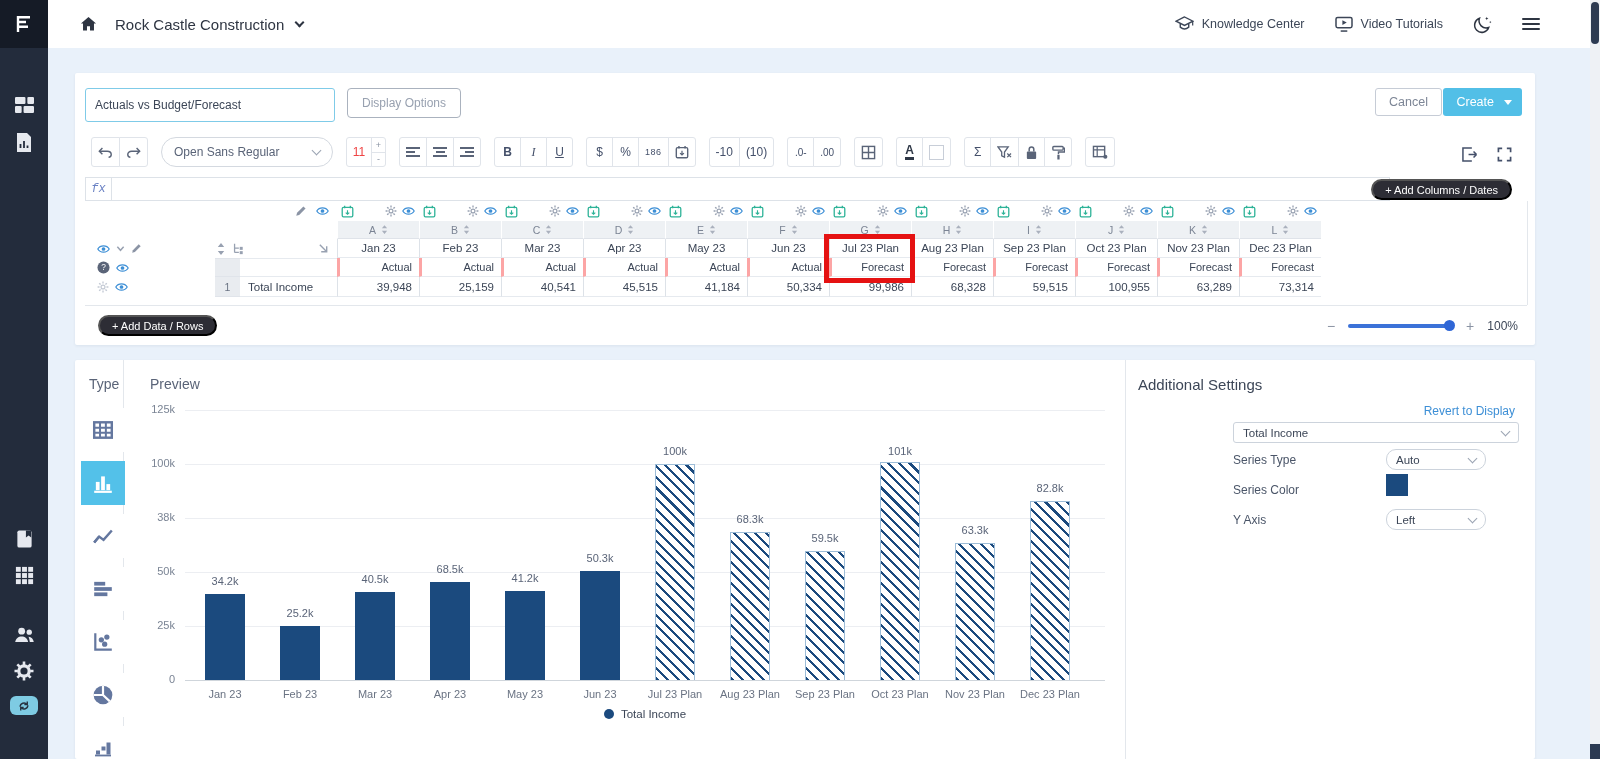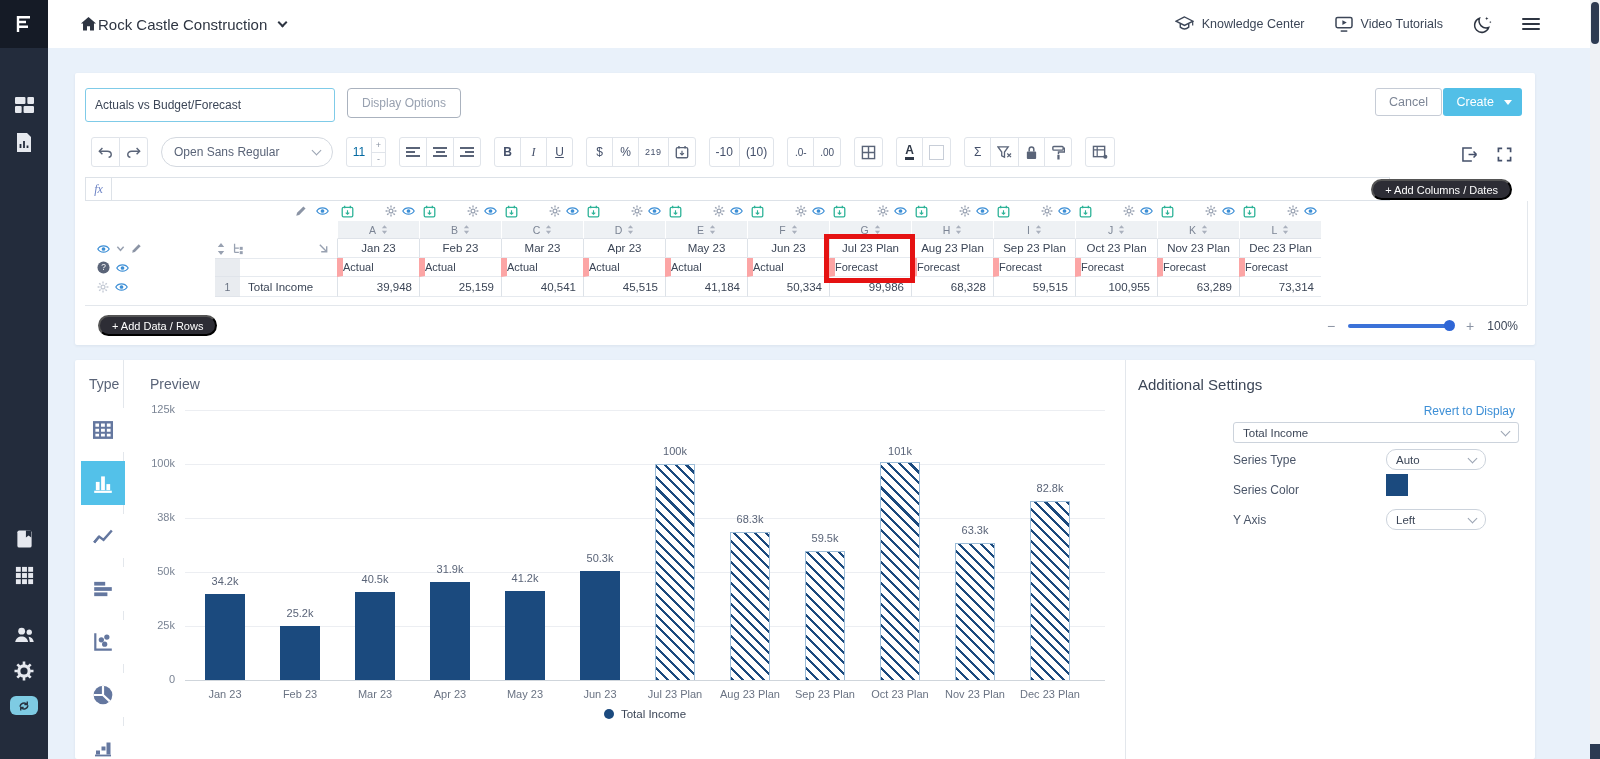--- a/index.html
+++ b/index.html
@@ -6,21 +6,21 @@
 html,body{width:1600px;height:759px;overflow:hidden;font-family:"Liberation Sans",sans-serif;background:#e9f1fa;position:relative}
 svg{display:block}
 
 .sidebar{position:absolute;left:0;top:0;width:48px;height:759px;background:#232c3c;z-index:40}
 .logo-box{position:absolute;left:0;top:0;width:48px;height:48px;background:#151b26;display:flex;align-items:center;justify-content:center;cursor:pointer}
 .side-ic{position:absolute;left:0;width:48px;height:30px;display:flex;align-items:center;justify-content:center;cursor:pointer}
 .sync-pill{position:absolute;left:10px;width:28px;height:19px;background:#7ecbe3;border-radius:6px;display:flex;align-items:center;justify-content:center;cursor:pointer}
 
 .topbar{position:absolute;left:48px;top:0;width:1542px;height:48px;background:#fff;display:flex;align-items:center;z-index:30}
 .tb-home{margin-left:32px;cursor:pointer}
-.company{margin-left:1px;font-size:15px;color:#2e3542;display:flex;align-items:center;gap:12px;cursor:pointer}
+.company{margin-left:18px;font-size:15px;color:#2e3542;display:flex;align-items:center;gap:12px;cursor:pointer}
 .chev{width:7px;height:7px;border-right:2px solid #2e3542;border-bottom:2px solid #2e3542;transform:rotate(45deg);margin-top:-4px}
 .top-right{margin-left:auto;margin-right:50px;display:flex;align-items:center;gap:30px}
 .top-link{display:flex;align-items:center;gap:8px;font-size:12.5px;color:#3c4657;cursor:pointer}
 .burger{width:18px;height:12px;display:flex;flex-direction:column;justify-content:space-between;cursor:pointer}
 .burger i{display:block;height:2px;background:#2e3542;border-radius:1px}
 
 .card{position:absolute;left:75px;width:1460px;background:#fff;box-shadow:0 1px 3px rgba(40,60,90,.08);border-radius:2px}
 #card-top{top:73px;height:272px}
 #card-bottom{top:360px;height:399px}
 
@@ -33,38 +33,38 @@
 .toolbar{position:absolute;left:16px;top:64px;height:30px;display:flex;align-items:center}
 .grp{display:flex;margin-right:13px}
 .tb{height:30px;min-width:27px;padding:0 6px;background:#fff;border:1px solid #e0e4ea;display:flex;align-items:center;justify-content:center;font-size:12px;color:#44506a;margin-left:-1px;cursor:pointer}
 .grp .tb:first-child{margin-left:0;border-radius:3px 0 0 3px}
 .grp .tb:last-child{border-radius:0 3px 3px 0}
 .grp .tb:only-child{border-radius:3px}
 .font-dd{width:172px;height:30px;border:1px solid #d4d9e0;border-radius:15px;display:flex;align-items:center;padding:0 12px;font-size:12px;color:#5a6478;margin-right:13px;cursor:pointer}
 .font-dd .dd-chev{margin-left:auto}
 .dd-chev{width:7px;height:7px;border-right:1.6px solid #9aa3b2;border-bottom:1.6px solid #9aa3b2;transform:rotate(45deg);margin-top:-3px}
 .size-box{display:flex;height:30px;border:1px solid #e0e4ea;border-radius:3px;margin-right:13px;background:#fff}
-.size-val{width:24px;display:flex;align-items:center;justify-content:center;font-size:12px;color:#0369a1}
+.size-val{width:24px;display:flex;align-items:center;justify-content:center;font-size:12px;color:#ef4444}
 .size-steps{width:14px;border-left:1px solid #e0e4ea;display:flex;flex-direction:column}
 .size-steps span{flex:1;display:flex;align-items:center;justify-content:center;font-size:9px;color:#8a93a3;cursor:pointer}
 .size-steps span:first-child{border-bottom:1px solid #e0e4ea}
 .ali{width:14px;height:12px;background-repeat:no-repeat}
 .al-l{background-image:linear-gradient(#5a6478 0 0),linear-gradient(#5a6478 0 0),linear-gradient(#5a6478 0 0);background-size:14px 2px,9px 2px,14px 2px;background-position:left 1px,left 5px,left 9px}
 .al-c{background-image:linear-gradient(#5a6478 0 0),linear-gradient(#5a6478 0 0),linear-gradient(#5a6478 0 0);background-size:14px 2px,9px 2px,14px 2px;background-position:center 1px,center 5px,center 9px}
 .al-r{background-image:linear-gradient(#5a6478 0 0),linear-gradient(#5a6478 0 0),linear-gradient(#5a6478 0 0);background-size:14px 2px,9px 2px,14px 2px;background-position:right 1px,right 5px,right 9px}
 .bld{font-weight:bold}.itl{font-style:italic;font-family:"Liberation Serif",serif}.und{text-decoration:underline}
 .fontA{font-weight:bold;color:#2f3847;border-bottom:3px solid #2f3847;line-height:1;padding-bottom:1px}
 .fill-sw{width:15px;height:15px;border:1px solid #c8ced8;background:#fff}
 .num123{font-size:9px;letter-spacing:.5px}
 .dec{font-size:10px;letter-spacing:0}
 .exp-icons{position:absolute;right:23px;top:74px;display:flex;gap:19px}
 .exp-icons span{cursor:pointer}
 
 .fxbar{position:absolute;left:10px;top:104px;width:1305px;height:24px;border:1px solid #dde2e8;display:flex;background:#fff}
-.fx-cell{width:26px;border-right:1px solid #dde2e8;display:flex;align-items:center;justify-content:center;font-family:Liberation Serif, serif;font-style:italic;font-size:12px;color:#6b82c4}
+.fx-cell{width:26px;border-right:1px solid #dde2e8;display:flex;align-items:center;justify-content:center;font-family:Liberation Mono, monospace;font-style:italic;font-size:12px;color:#6b82c4}
 .fx-input{flex:1;border:none;outline:none;font-size:11.5px;padding:0 6px;color:#3c4657}
 .pill{background:#2d2d35;color:#fff;font-size:11px;border-radius:11px;height:21px;display:inline-flex;align-items:center;padding:0 12px;cursor:pointer;white-space:nowrap}
 .add-cols{position:absolute;right:23px;top:106px;z-index:6}
 .add-rows{position:absolute;left:23px;top:242px}
 
 .grid-wrap{position:absolute;left:10px;top:128px;width:1236px;height:96px}
 .grid{display:flex;position:relative}
 .lblock{width:252px;display:flex;flex-direction:column}
 .lrow{display:flex;align-items:center}
 .r-ic{height:20px}.r-letter{height:18px}.r-date{height:19px}.r-kind{height:19px}.r-val{height:20px}
@@ -72,21 +72,21 @@
 .lb-num{width:25px;height:100%;display:flex;align-items:center;justify-content:center;font-size:10.5px;color:#6a7383}
 .lb-label{width:97px;height:100%;display:flex;align-items:center;padding-left:8px;font-size:11.5px;color:#3b4556}
 .gray-cell{background:#e9ecf0;border-bottom:1px solid #e0e4ea}
 .bord{border-bottom:1px solid #e6eaef}
 .dcol{width:82px;display:flex;flex-direction:column}
 .cr{display:flex;align-items:center}
 .cr-icons{height:20px;padding:0 4px;justify-content:space-between}
 .cr-icons .cic-r{display:flex;gap:5px;align-items:center}
 .cr-letter{height:18px;background:#eef1f4;border-left:1px solid #fff;border-bottom:1px solid #dfe3e9;justify-content:center;gap:5px;font-size:10.5px;color:#7b8494;cursor:pointer}
 .cr-date{height:19px;border-left:1px solid #dde2e8;border-bottom:1px solid #e6eaef;justify-content:center;font-size:11.5px;color:#3b4556;cursor:pointer}
-.cr-kind{height:19px;border-left:6px solid #fca5a5;border-bottom:1px solid #e6eaef;padding-right:7px;font-size:11px;color:#3b4556;cursor:pointer}
+.cr-kind{height:19px;border-left:3px solid #fca5a5;border-bottom:1px solid #e6eaef;justify-content:flex-end;padding-right:7px;font-size:11px;color:#3b4556;cursor:pointer}
 .cr-val{height:20px;border-left:1px solid #dde2e8;border-bottom:1px solid #e6eaef;justify-content:flex-end;padding-right:7px;font-size:11.5px;color:#3b4556;cursor:pointer}
 .redbox{position:absolute;top:33px;width:91px;height:49px;border:5px solid #e51212;z-index:5;pointer-events:none}
 .grid-bdiv{position:absolute;left:10px;top:232px;width:1442px;border-bottom:1px solid #e3e7ec}
 .grid-rdiv{position:absolute;left:1452px;top:128px;height:104px;border-right:1px solid #e3e7ec}
 
 .zoomrow{position:absolute;right:17px;top:245px;display:flex;align-items:center;gap:13px}
 .zr-sign{font-size:14px;color:#8a93a3;cursor:pointer}
 .ztrack{position:relative;width:105px;height:4px;background:#3b72d8;border-radius:2px;cursor:pointer}
 .zdot{position:absolute;right:-2px;top:-4px;width:11px;height:11px;border-radius:50%;background:#2f66d6}
 .zval{font-size:12px;color:#3c4657}
@@ -294,21 +294,21 @@
         </span>
     </div>
     <div class="grp">
       <span class="tb bld">B</span>
       <span class="tb itl">I</span>
       <span class="tb und">U</span>
     </div>
     <div class="grp">
       <span class="tb">$</span>
       <span class="tb">%</span>
-      <span class="tb num123">219</span>
+      <span class="tb num123">186</span>
       <span class="tb">
           <span>
             <svg width="14" height="14" viewBox="0 0 16 16">
               <rect x="1.5" y="3" width="13" height="11.5" rx="1.5" fill="none" stroke="#5a6478" stroke-width="1.6"></rect>
               <path d="M4.5 1v3M11.5 1v3" stroke="#5a6478" stroke-width="1.6"></path>
               <path d="M8 6.5v4.5M5.8 9.3 8 11.3l2.2-2" fill="none" stroke="#5a6478" stroke-width="1.4"></path>
             </svg>
           </span>
         </span>
     </div>
@@ -1108,21 +1108,21 @@
       <div class="bar" style="left:20px;height:86px"></div>
       <div class="vlabel" style="left:3px;bottom:93px">34.2k</div>
       <div class="xlabel" style="left:2px">Jan 23</div>
       <div class="bar" style="left:95px;height:54px"></div>
       <div class="vlabel" style="left:78px;bottom:61px">25.2k</div>
       <div class="xlabel" style="left:77px">Feb 23</div>
       <div class="bar" style="left:170px;height:88px"></div>
       <div class="vlabel" style="left:153px;bottom:95px">40.5k</div>
       <div class="xlabel" style="left:152px">Mar 23</div>
       <div class="bar" style="left:245px;height:98px"></div>
-      <div class="vlabel" style="left:228px;bottom:105px">31.9k</div>
+      <div class="vlabel" style="left:228px;bottom:105px">68.5k</div>
       <div class="xlabel" style="left:227px">Apr 23</div>
       <div class="bar" style="left:320px;height:89px"></div>
       <div class="vlabel" style="left:303px;bottom:96px">41.2k</div>
       <div class="xlabel" style="left:302px">May 23</div>
       <div class="bar" style="left:395px;height:109px"></div>
       <div class="vlabel" style="left:378px;bottom:116px">50.3k</div>
       <div class="xlabel" style="left:377px">Jun 23</div>
       <div class="bar hatch" style="left:470px;height:216px"></div>
       <div class="vlabel" style="left:453px;bottom:223px">100k</div>
       <div class="xlabel" style="left:452px">Jul 23 Plan</div>

